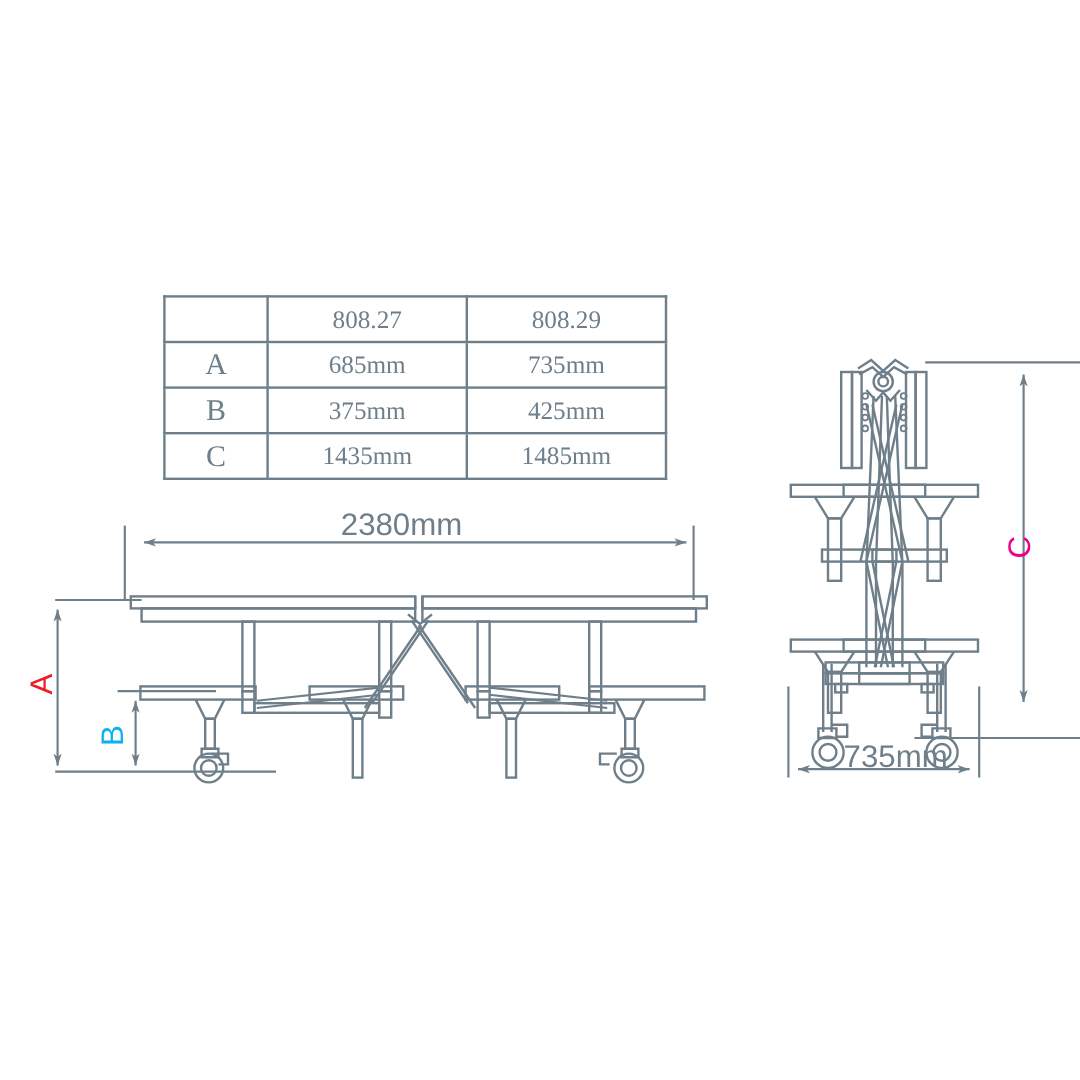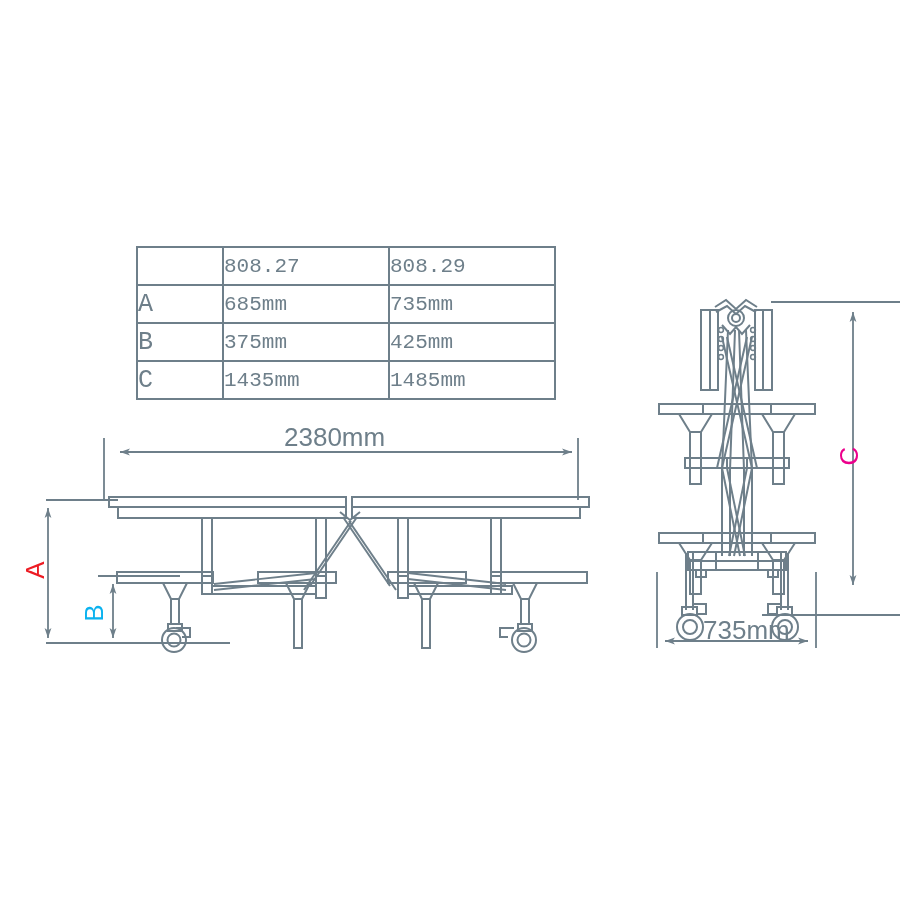--- a/index.html
+++ b/index.html
@@ -36,24 +36,25 @@
     left: 136px;
     top: 246px;
     width: 412px;
     border-collapse: collapse;
     table-layout: fixed;
     background: #ffffff;
   }
   .spec-table td {
     border: 2px solid #6e7f8a;
     height: 36px;
+    text-align: center;
     vertical-align: middle;
     font-size: 21px;
     color: #6e7f8a;
-    font-family: Liberation Mono, monospace;
+    font-family: Liberation Serif, serif;
     padding: 0;
     line-height: 1;
   }
   .spec-table td.rowlabel {
     width: 84px;
     font-size: 25px;
     font-weight: 400;
   }
   .spec-table td.colA { width: 164px; }
   .spec-table td.colB { width: 164px; }

